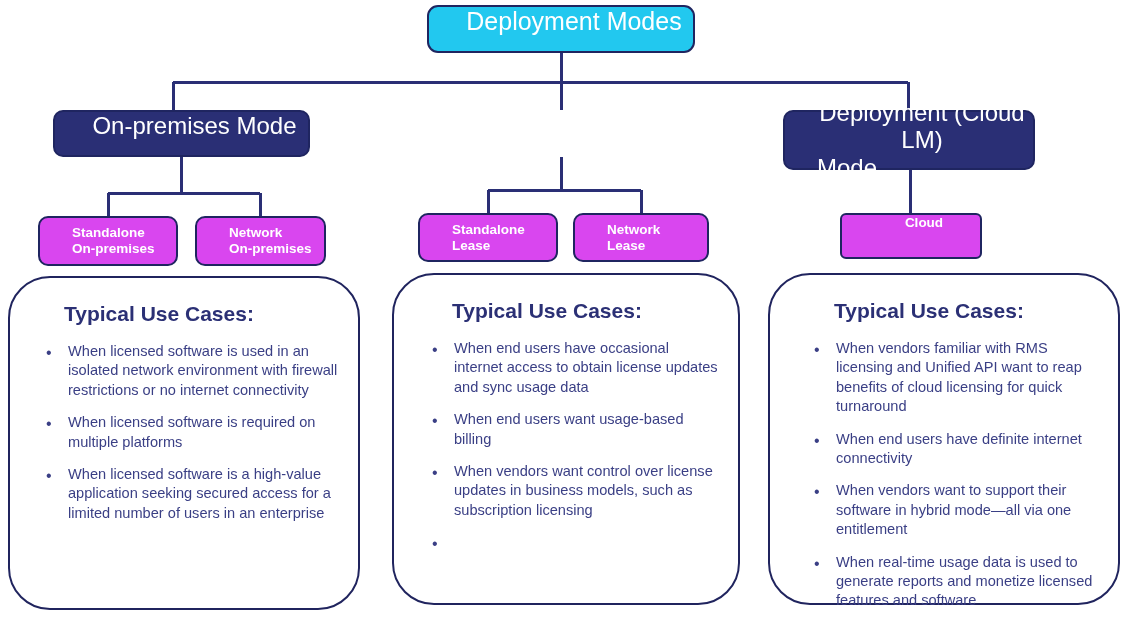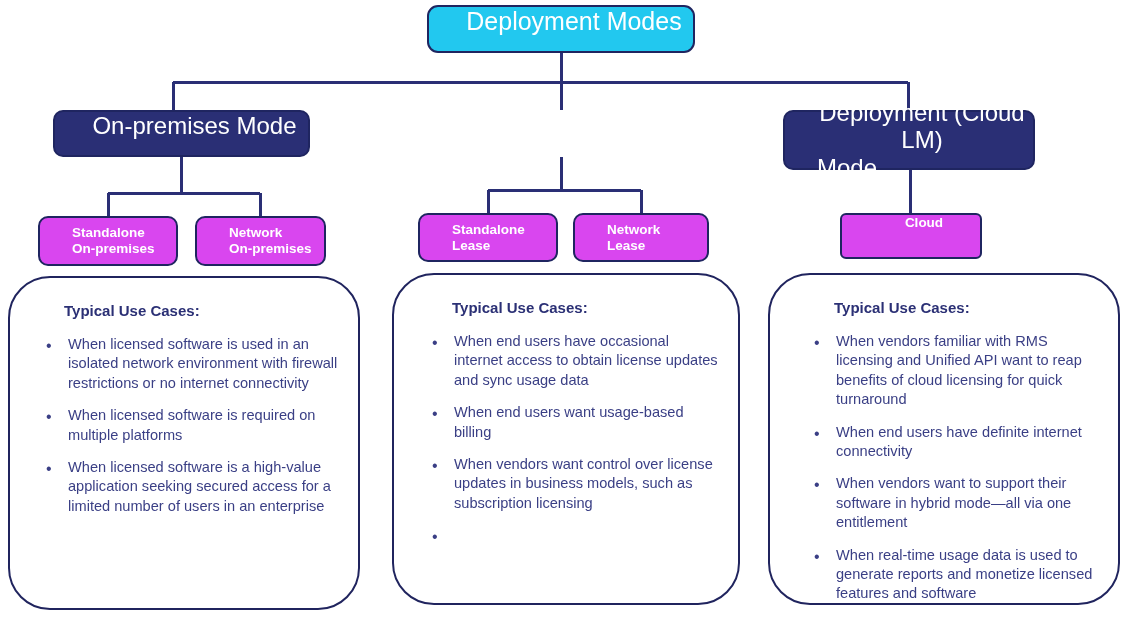--- a/index.html
+++ b/index.html
@@ -71,21 +71,21 @@
   .panel {
     position: absolute;
     z-index: 2;
     box-sizing: border-box;
     background: #ffffff;
     border: 2px solid #20245e;
     border-radius: 42px;
     padding: 14px 18px 10px 18px;
   }
   .panel-title {
-    font-size: 15px;
+    font-size: 21px;
     font-weight: bold;
     color: #2b3075;
     margin: 10px 0 16px 36px;
   }
   .bullets {
     list-style: none;
     margin: 0;
     padding: 0;
   }
   .bullets li {

